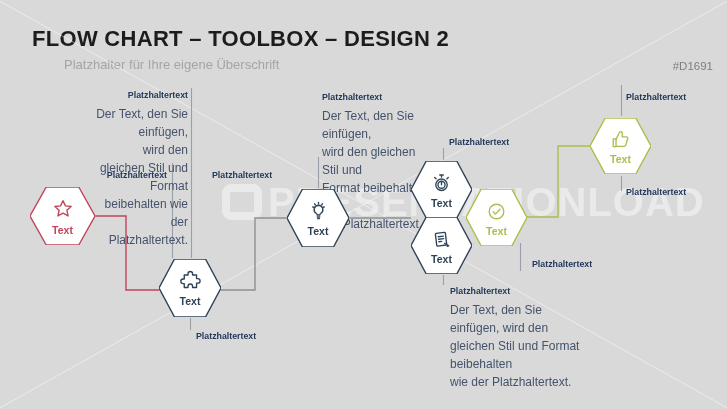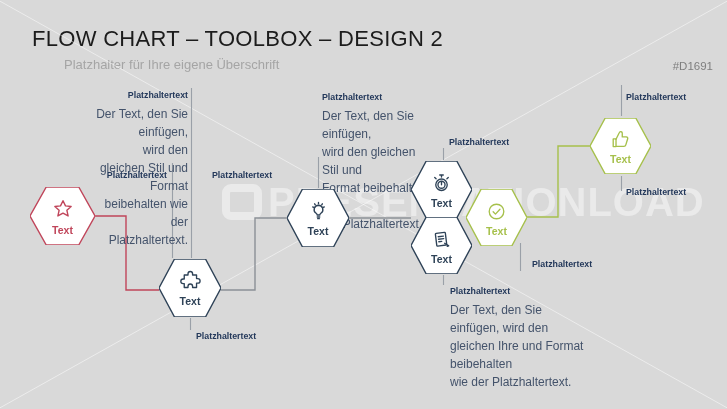--- a/index.html
+++ b/index.html
@@ -1,18 +1,18 @@
 <!DOCTYPE html>
 <html><head>
 <meta charset="utf-8">
 <style>
   html,body{margin:0;padding:0;background:#b0b0b0;font-family:"Liberation Sans",sans-serif;}
   #slide{position:relative;width:727px;height:409px;background:#d9d9d9;overflow:hidden;}
 
-  .title{position:absolute;left:32px;top:26px;font-size:22px;font-weight:normal;letter-spacing:.3px;color:#1c1c1c;white-space:nowrap;}
+  .title{position:absolute;left:32px;top:26px;font-size:22px;font-weight:bold;letter-spacing:.3px;color:#1c1c1c;white-space:nowrap;}
   .subtitle{position:absolute;left:32px;top:57px;font-size:13px;color:#a5a5a5;white-space:nowrap;margin-left:32px;}
   .code{position:absolute;right:14px;top:12px;font-size:11.5px;color:#7e7e7e;margin-top:48px;}
 
   
   .wm-text{position:absolute;left:268px;top:180px;font-size:40px;font-weight:bold;letter-spacing:1px;color:rgba(255,255,255,.45);white-space:nowrap;z-index:0;}
   .wm-logo{position:absolute;left:222px;top:184px;width:24px;height:20px;border:8px solid rgba(255,255,255,.45);border-radius:9px;z-index:0;}
 
   #wires{position:absolute;left:0;top:0;z-index:1;}
   #wires *{fill:none;}
   .wire-main{stroke-width:1.4px;}
@@ -75,21 +75,21 @@
   <div class="tb" style="left:322px;top:92px;width:110px;">
     <div class="tb-title">Platzhaltertext</div>
     <div class="tb-body">Der Text, den Sie einfügen,
 wird den gleichen Stil und
 Format beibehalten wie
 der Platzhaltertext.</div>
   </div>
   <div class="tb" style="left:450px;top:286px;width:140px;">
     <div class="tb-title">Platzhaltertext</div>
     <div class="tb-body">Der Text, den Sie einfügen, wird den
-gleichen Ihre und Format beibehalten
+gleichen Stil und Format beibehalten
 wie der Platzhaltertext.</div>
   </div>
 
   <div class="ph-label ta-r" style="left:100px;top:170px;width:67px;">Platzhaltertext</div>
   <div class="ph-label" style="left:212px;top:170px;">Platzhaltertext</div>
   <div class="ph-label" style="left:196px;top:331px;">Platzhaltertext</div>
   <div class="ph-label" style="left:449px;top:137px;">Platzhaltertext</div>
   <div class="ph-label" style="left:532px;top:259px;">Platzhaltertext</div>
   <div class="ph-label" style="left:626px;top:92px;">Platzhaltertext</div>
   <div class="ph-label" style="left:626px;top:187px;">Platzhaltertext</div>

